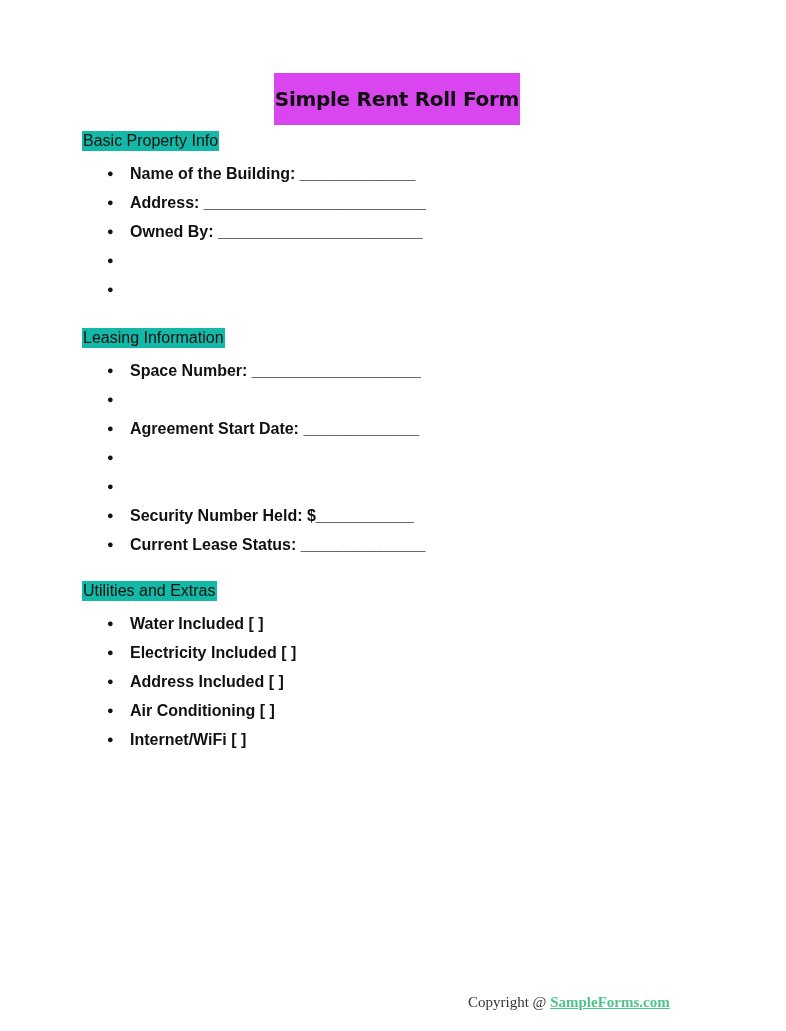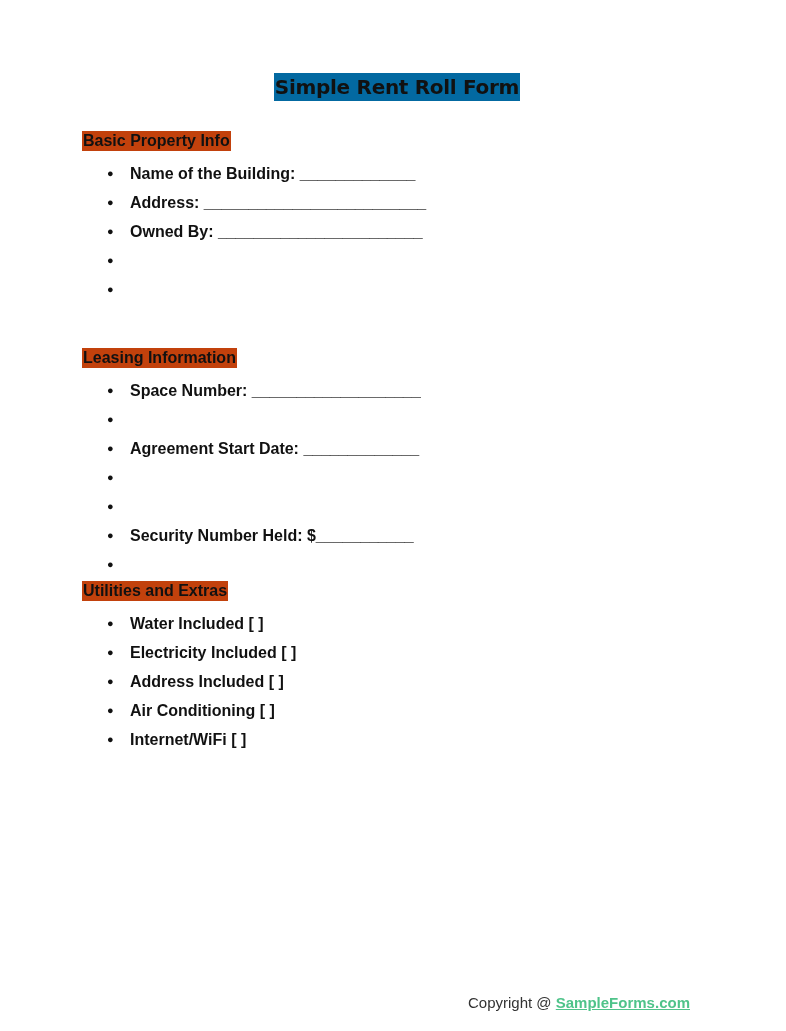--- a/index.html
+++ b/index.html
@@ -1,28 +1,28 @@
 <!DOCTYPE html>
 <html><head>
 <meta charset="utf-8">
 <style>
   html, body { margin: 0; padding: 0; background: #ffffff; }
   body { width: 786px; height: 1031px; position: relative; overflow: hidden; font-family: "Liberation Sans", sans-serif; color: #111111; }
   .title-wrap { position: absolute; top: 73px; left: 0; width: 786px; text-align: center; }
-  .title { display: inline-block; background: #0369a1; font-family: "DejaVu Sans", sans-serif; font-weight: bold; font-size: 20px; line-height: 28px; padding: 0 1px; color: #111; letter-spacing: -0.3px; margin-left: 8px; }
+  .title { display: inline-block; background: #d946ef; font-family: "DejaVu Sans", sans-serif; font-weight: bold; font-size: 20px; line-height: 28px; padding: 12px 1px; color: #111; letter-spacing: -0.3px; margin-left: 8px; }
   .section { position: absolute; left: 82px; }
-  .section-head { display: inline-block; background: #c2410c; font-weight: bold; font-size: 16px; line-height: 20px; padding: 0 1px; }
+  .section-head { display: inline-block; background: #14b8a6; font-weight: normal; font-size: 16px; line-height: 20px; padding: 0 1px; }
   ul { list-style: none; margin: 0; padding: 0; }
   li { position: relative; height: 29px; line-height: 29px; font-size: 16px; font-weight: bold; padding-left: 48px; white-space: nowrap; }
   li .bullet { position: absolute; left: 25px; top: 0; font-size: 11px; }
   .s1 { top: 131px; }
-  .s2 { top: 348px; }
+  .s2 { top: 328px; }
   .s3 { top: 581px; }
   .list { margin-top: 8px; }
-  .footer { position: absolute; top: 994px; left: 468px; font-size: 15px; color: #333; font-family: Liberation Sans, sans-serif; }
+  .footer { position: absolute; top: 994px; left: 468px; font-size: 15px; color: #333; font-family: Liberation Serif, serif; }
   .footer .brand { color: #4fc38a; font-weight: bold; text-decoration: underline; }
 </style>
 </head>
 <body>
 
 <div class="title-wrap">
   <span class="title">Simple Rent Roll Form</span>
 </div>
 
 <div class="section s1">
@@ -38,21 +38,21 @@
 
 <div class="section s2">
   <span class="section-head">Leasing Information</span>
   <ul class="list">
     <li><span class="bullet">●</span><span>Space Number: ___________________</span></li>
     <li><span class="bullet">●</span></li>
     <li><span class="bullet">●</span><span>Agreement Start Date: _____________</span></li>
     <li><span class="bullet">●</span></li>
     <li><span class="bullet">●</span></li>
     <li><span class="bullet">●</span><span>Security Number Held: $___________</span></li>
-    <li><span class="bullet">●</span></li>
+    <li><span class="bullet">●</span><span>Current Lease Status: ______________</span></li>
   </ul>
 </div>
 
 <div class="section s3">
   <span class="section-head">Utilities and Extras</span>
   <ul class="list">
     <li><span class="bullet">●</span><span>Water Included [ ]</span></li>
     <li><span class="bullet">●</span><span>Electricity Included [ ]</span></li>
     <li><span class="bullet">●</span><span>Address Included [ ]</span></li>
     <li><span class="bullet">●</span><span>Air Conditioning [ ]</span></li>

